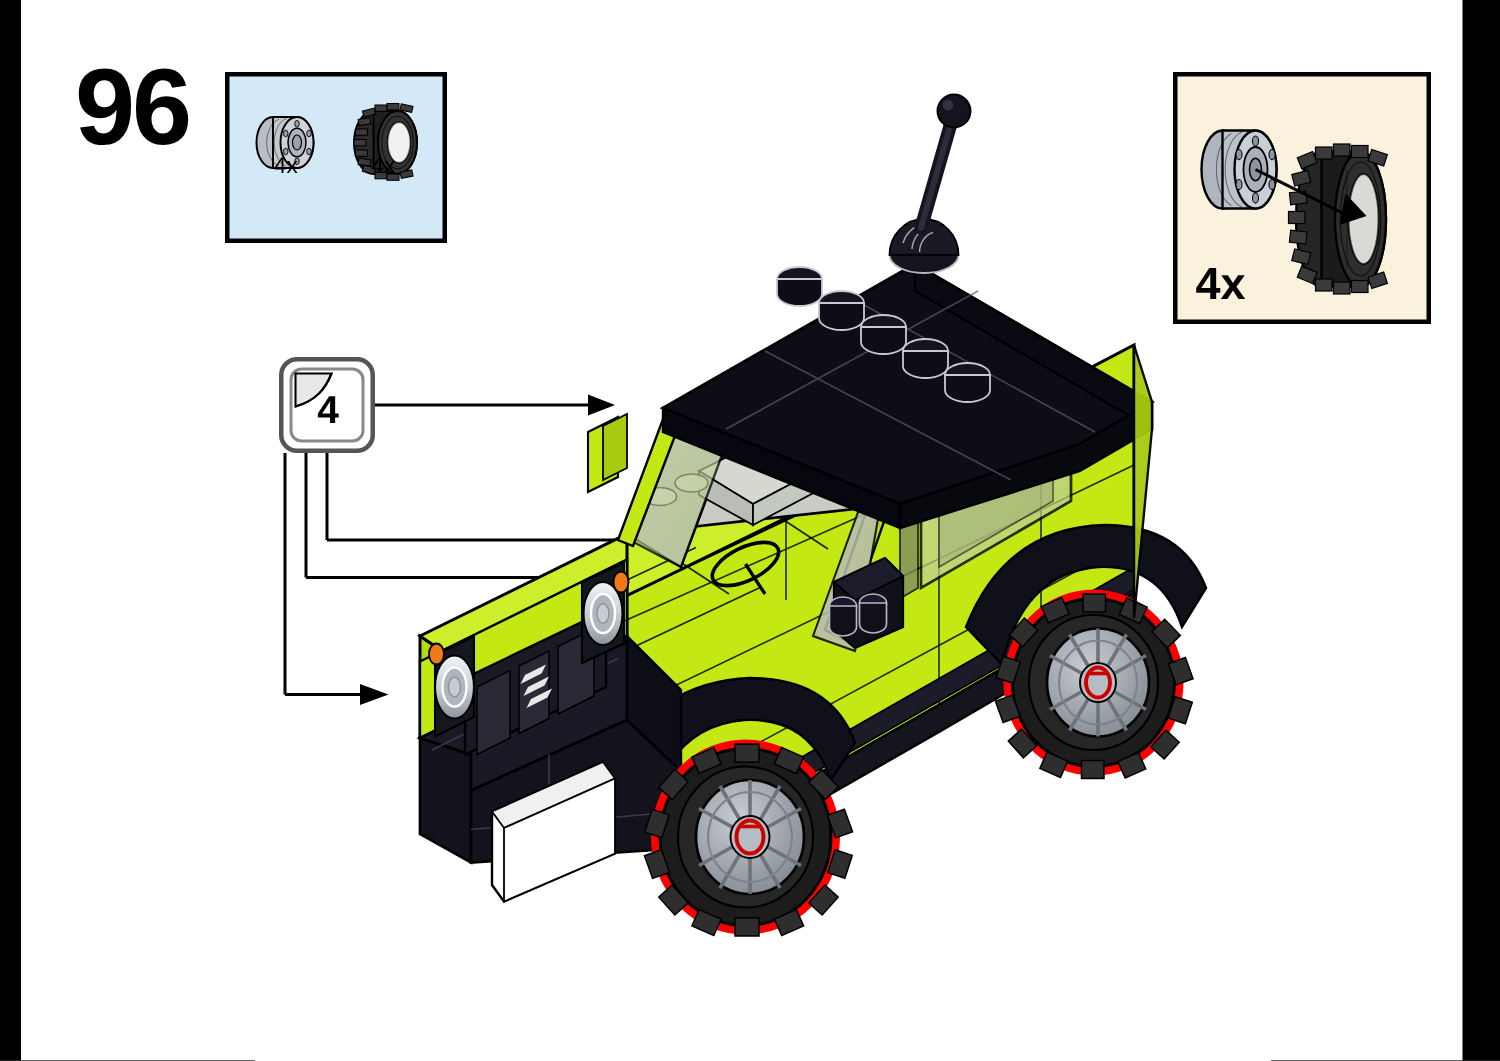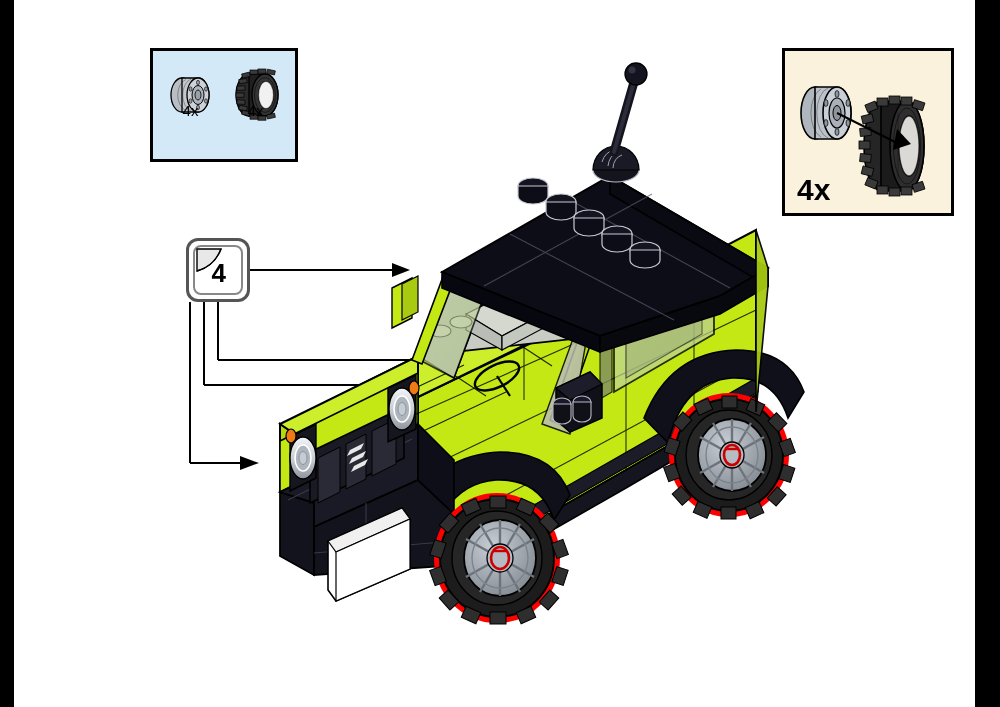--- a/index.html
+++ b/index.html
@@ -143,20 +143,21 @@
 </head>
 <body>
 
 <div id="page">
 
   <div class="bar" id="bar-left"></div>
   <div class="bar" id="bar-right"></div>
 
   <div id="sheet">
 
+    <div id="step-number">96</div>
 
     <div id="parts-box">
       <div class="parts-row">
 
         <div class="part-cell">
           <svg width="58" height="58" viewBox="0 0 58 58">
 
             <ellipse cx="20" cy="29" rx="11" ry="17" fill="#b9bec4" stroke="#000" stroke-width="1.3"></ellipse>
             <path d="M20 12 L36 12 A11 17 0 0 1 36 46 L20 46 Z" fill="#c3c8ce" stroke="#000" stroke-width="1.3"></path>
 

